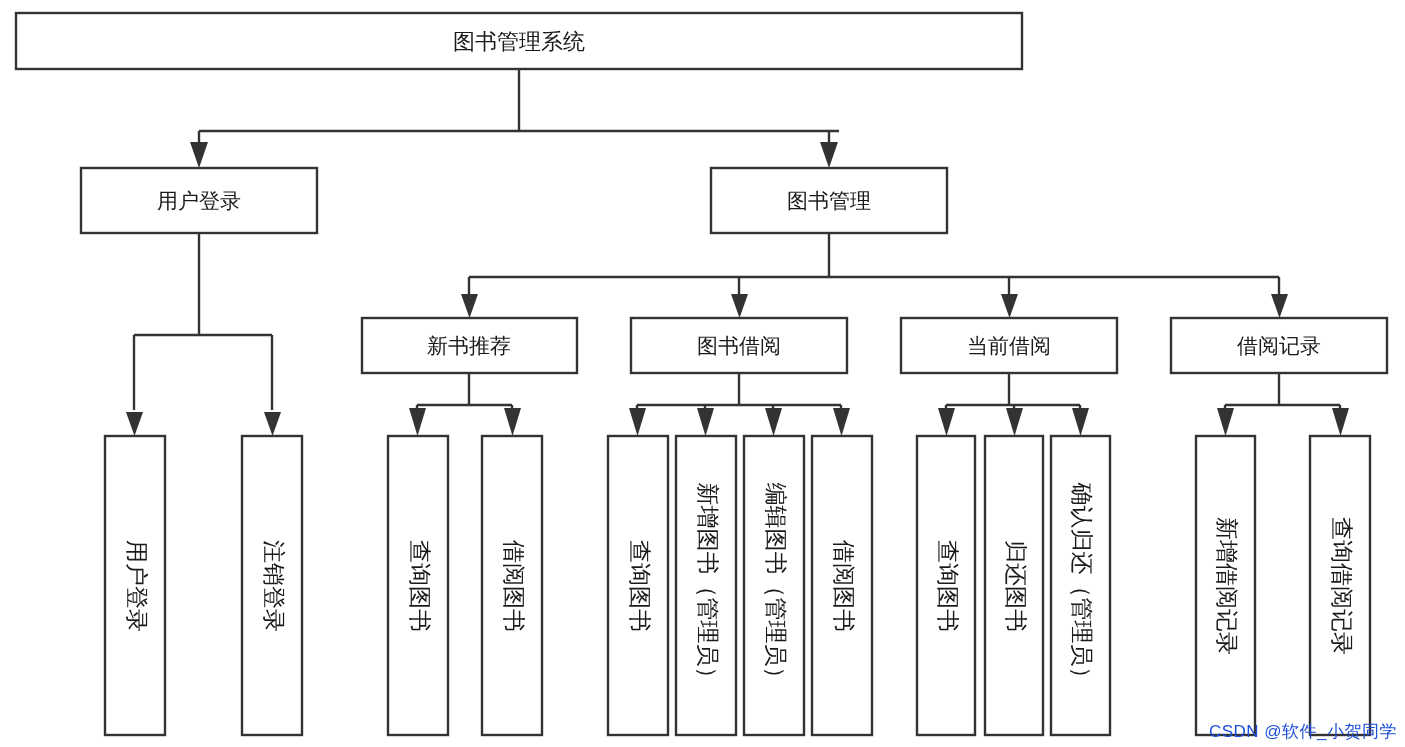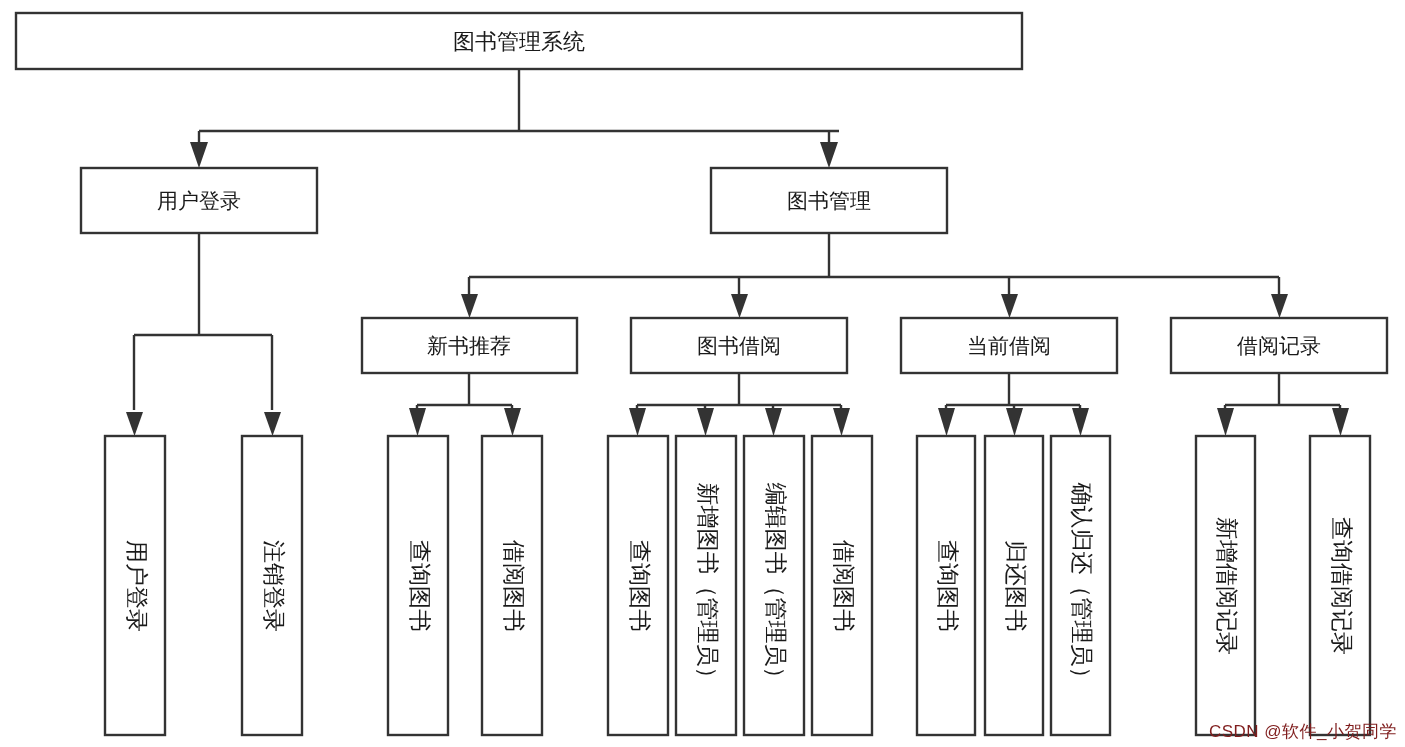--- a/index.html
+++ b/index.html
@@ -58,21 +58,21 @@
   .arrow-head {
     fill: #333333;
     stroke: none;
   }
   .watermark {
     position: absolute;
     right: 8px;
     bottom: 4px;
     font-family: "Liberation Sans", "DejaVu Sans", sans-serif;
     font-size: 17px;
-    color: #7f1d1d;
+    color: #1d4ed8;
     white-space: nowrap;
     letter-spacing: 0.5px;
     user-select: none;
   }
 </style>
 </head>
 <body>
 
 <div id="diagram-root">
 

